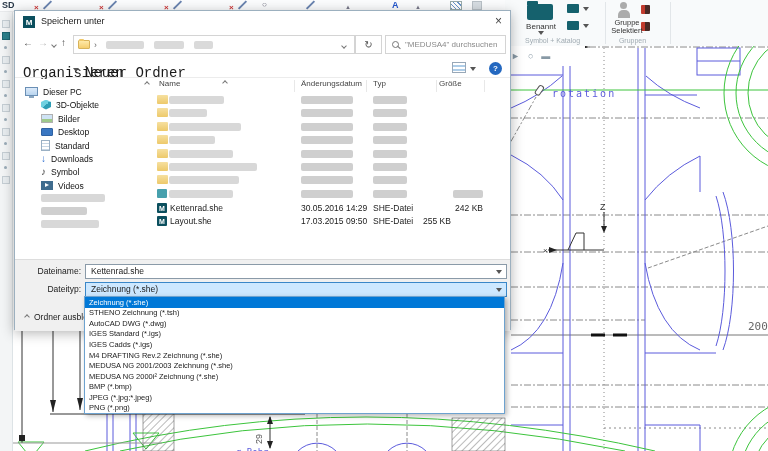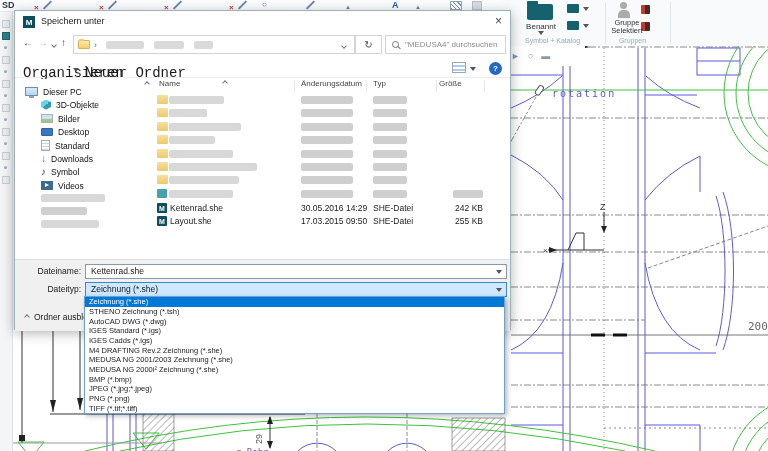--- a/index.html
+++ b/index.html
@@ -433,21 +433,21 @@
           <span class="cell" style="left:17px">Kettenrad.she</span>
           <span class="cell" style="left:148px">30.05.2016 14:29</span>
           <span class="cell" style="left:220px">SHE-Datei</span>
           <span class="cell" style="left:270px;width:60px;text-align:right">242 KB</span>
         </div>
         <div class="row" style="top:136px">
           <span class="m-ic abs" style="left:4px;top:1px">M</span>
           <span class="cell" style="left:17px">Layout.she</span>
           <span class="cell" style="left:148px">17.03.2015 09:50</span>
           <span class="cell" style="left:220px">SHE-Datei</span>
-          <span class="cell" style="left:270px;width:60px;text-align:right">255 KB</span>
+          <span class="cell" style="left:270px;width:60px;">255 KB</span>
         </div>
       </div>
     </div>
 
     <div class="bottom-panel">
       <span class="fld-label" style="top:4px">Dateiname:</span>
       <div class="combo" style="top:4px">
         <span>Kettenrad.she</span>
         <span class="tri-dn"></span>
       </div>
@@ -468,16 +468,15 @@
     <div class="dd-item">STHENO Zeichnung (*.tsh)</div>
     <div class="dd-item">AutoCAD DWG (*.dwg)</div>
     <div class="dd-item">IGES Standard (*.igs)</div>
     <div class="dd-item">IGES Cadds (*.igs)</div>
     <div class="dd-item">M4 DRAFTING Rev.2 Zeichnung (*.she)</div>
     <div class="dd-item">MEDUSA NG 2001/2003 Zeichnung (*.she)</div>
     <div class="dd-item">MEDUSA NG 2000i² Zeichnung (*.she)</div>
     <div class="dd-item">BMP (*.bmp)</div>
     <div class="dd-item">JPEG (*.jpg;*.jpeg)</div>
     <div class="dd-item">PNG (*.png)</div>
-    <div class="dd-item">TIFF (*.tif;*.tiff)</div>
   </div>
 
 </div>
 
 </body></html>

